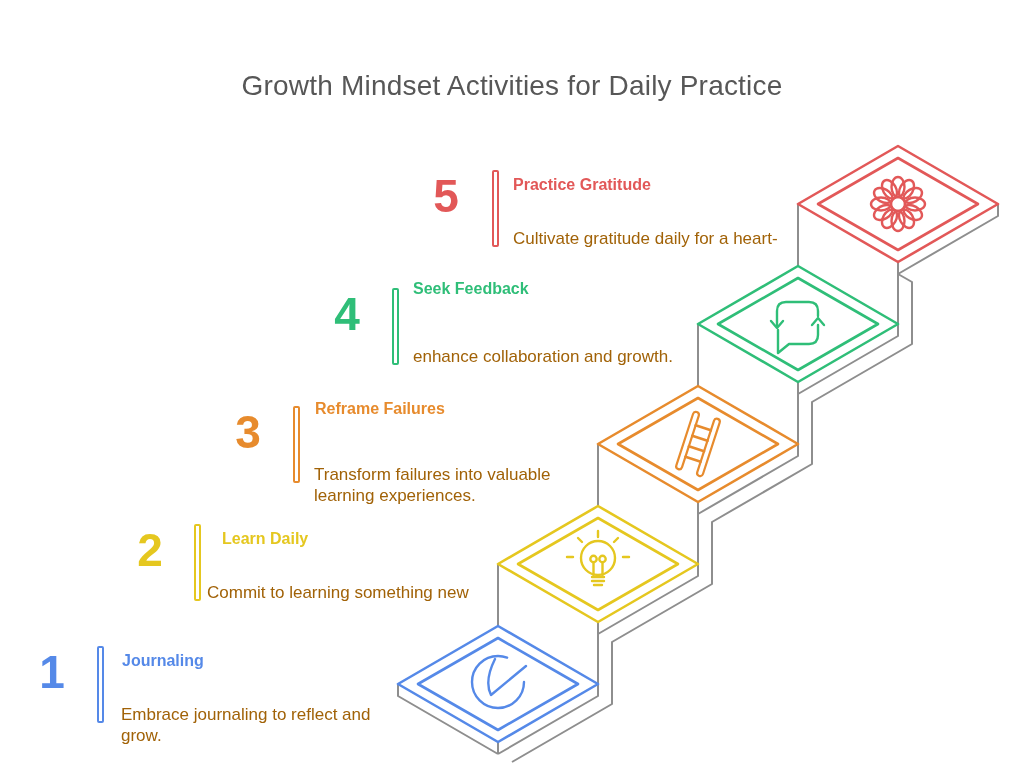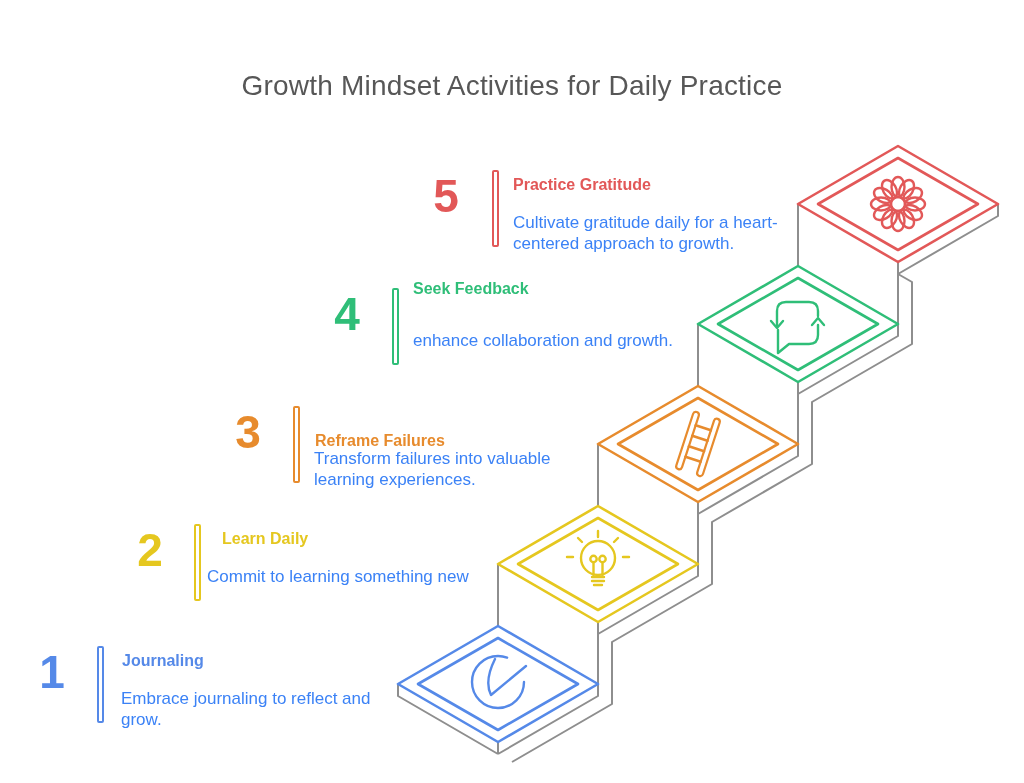--- a/index.html
+++ b/index.html
@@ -17,21 +17,21 @@
     font-size:46px;font-weight:700;line-height:1.15;
   }
   .step-bar{
     position:absolute;width:3px;height:73px;background:#fff;
     border:2.5px solid;border-radius:2px;
   }
   .step-title{
     position:absolute;font-size:16px;font-weight:700;white-space:nowrap;
   }
   .step-desc{
-    position:absolute;font-size:17px;line-height:21px;color:#3b82f6;white-space:nowrap;
+    position:absolute;font-size:17px;line-height:21px;color:#a16207;white-space:nowrap;margin-top:16px;
   }
   .sc1{color:#5589E8;border-color:#5589E8;}
   .sc2{color:#E5C71F;border-color:#E5C71F;}
   .sc3{color:#E78B2D;border-color:#E78B2D;}
   .sc4{color:#2FBE78;border-color:#2FBE78;}
   .sc5{color:#E25858;border-color:#E25858;}
   .gray-line{stroke:#8E8E8E;stroke-width:2;fill:none;stroke-linejoin:round;}
   .dia{fill:#fff;stroke-width:2.6;stroke-linejoin:round;}
   .dia-in{fill:none;stroke-width:2.6;stroke-linejoin:round;}
   .ico{fill:none;stroke-width:2.4;stroke-linecap:round;stroke-linejoin:round;}
@@ -132,21 +132,21 @@
     <div class="step-bar sc2" style="left:194px;top:524px;"></div>
     <div class="step-title sc2" style="left:222px;top:530px;">Learn Daily</div>
     <div class="step-desc" style="left:207px;top:566px;">
       <div>Commit to learning something new</div>
     </div>
   </div>
 
   <div>
     <div class="step-num sc3" style="left:226px;top:406px;">3</div>
     <div class="step-bar sc3" style="left:293px;top:406px;"></div>
-    <div class="step-title sc3" style="left:315px;top:432px;">Reframe Failures</div>
+    <div class="step-title sc3" style="left:315px;top:400px;">Reframe Failures</div>
     <div class="step-desc" style="left:314px;top:448px;">
       <div>Transform failures into valuable</div>
       <div>learning experiences.</div>
     </div>
   </div>
 
   <div>
     <div class="step-num sc4" style="left:325px;top:288px;">4</div>
     <div class="step-bar sc4" style="left:392px;top:288px;"></div>
     <div class="step-title sc4" style="left:413px;top:280px;">Seek Feedback</div>
@@ -154,17 +154,16 @@
       <div>enhance collaboration and growth.</div>
     </div>
   </div>
 
   <div>
     <div class="step-num sc5" style="left:424px;top:170px;">5</div>
     <div class="step-bar sc5" style="left:492px;top:170px;"></div>
     <div class="step-title sc5" style="left:513px;top:176px;">Practice Gratitude</div>
     <div class="step-desc" style="left:513px;top:212px;">
       <div>Cultivate gratitude daily for a heart-</div>
-      <div>centered approach to growth.</div>
     </div>
   </div>
 
 </div>
 
 </body></html>

